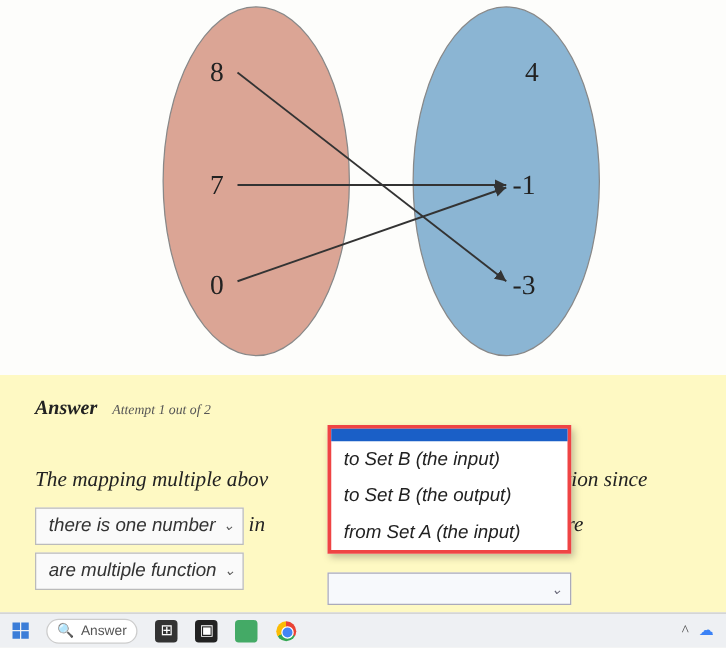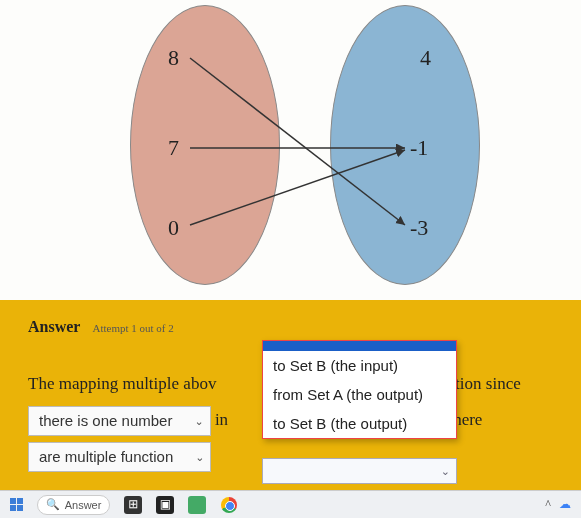--- a/index.html
+++ b/index.html
@@ -42,25 +42,26 @@
     color: #222;
     font-family: Georgia, serif;
   }
   svg.lines {
     position: absolute;
     left: 0; top: 0;
     width: 581px; height: 300px;
     pointer-events: none;
   }
   .answer-section {
-    background: #eab308;
+    background: #fef9c3;
     padding: 18px 28px 0 28px;
     height: 190px;
     position: relative;
     font-family: Georgia, serif;
+    font-style: italic;
   }
   .answer-header {
     margin-bottom: 30px;
   }
   .answer-label {
     font-weight: bold;
     font-size: 16px;
     color: #222;
   }
   .attempt {
@@ -78,34 +79,33 @@
     align-items: center;
     border: 1px solid #bbb;
     background: #fafafa;
     height: 30px;
     padding: 0 6px 0 10px;
     font-size: 15px;
     color: #333;
     vertical-align: middle;
     cursor: pointer;
     font-family: Arial, sans-serif;
-    gap: 16px;
   }
   .dd .caret {
     margin-left: 6px;
     font-size: 11px;
     color: #555;
   }
   .dropdown-open {
     position: absolute;
     left: 262px;
     top: 40px;
     width: 195px;
     background: #fff;
-    border: 1px solid #ef4444;
+    border: 3px solid #ef4444;
     box-shadow: 2px 3px 6px rgba(0,0,0,0.25);
     z-index: 10;
     font-family: Arial, sans-serif;
   }
   .dropdown-open .bluebar {
     height: 10px;
     background: #1a5fc7;
   }
   .dropdown-open .opt {
     padding: 6px 10px;
@@ -225,22 +225,22 @@
 
 <div class="answer-section">
   <div class="answer-header">
     <span class="answer-label">Answer</span>
     <span class="attempt">Attempt 1 out of 2</span>
   </div>
 
   <div class="dropdown-open">
     <div class="bluebar"></div>
     <div class="opt">to Set B (the input)</div>
-    <div class="opt">from Set A (the output)</div>
     <div class="opt">to Set B (the output)</div>
+    <div class="opt">from Set A (the input)</div>
   </div>
 
   <div class="sentence">
     <span>The mapping multiple abov</span>
     <span style="display:inline-block; width:200px"></span>
     <span>function since</span>
   </div>
 
   <div class="sentence">
     <span class="dd">

